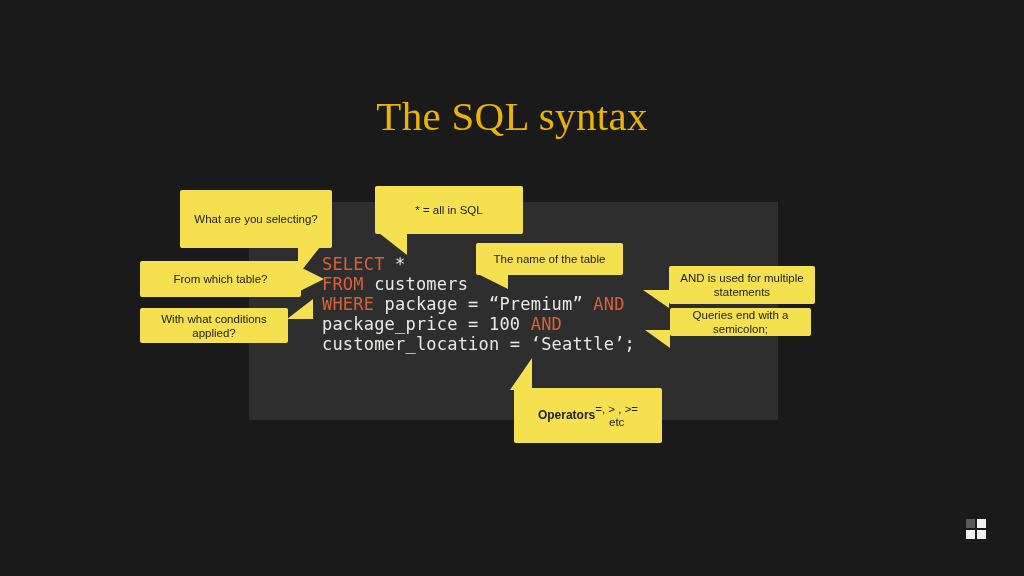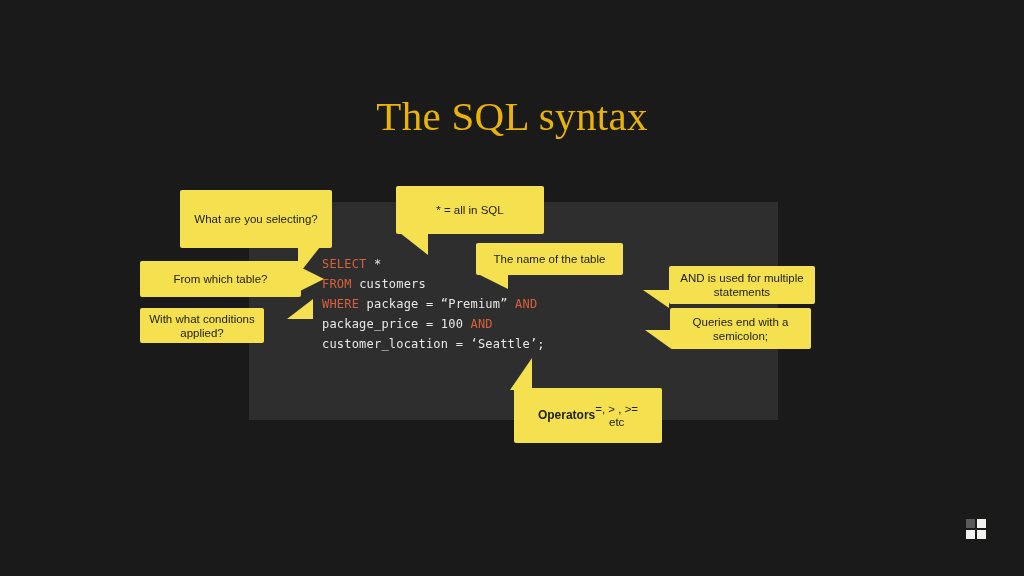--- a/index.html
+++ b/index.html
@@ -39,21 +39,21 @@
     top: 202px;
     width: 529px;
     height: 218px;
     background: #2e2e2e;
   }
   .code-block {
     position: absolute;
     left: 322px;
     top: 254px;
     font-family: "DejaVu Sans Mono", "Liberation Mono", monospace;
-    font-size: 12px;
+    font-size: 17px;
     line-height: 20px;
     white-space: pre;
     color: #e8e8e6;
     letter-spacing: 0.2px;
   }
   .code-line { white-space: pre; }
   .kw { color: #d9603b; }
   .tx { color: #e8e8e6; }
 
   
@@ -86,56 +86,56 @@
   }
 
   
   #co-selecting { left: 180px; top: 190px; width: 152px; height: 58px; text-align: center; }
   #co-selecting .tail {
     left: 118px; top: 57px;
     border-width: 0 0 28px 22px;
     border-color: transparent transparent transparent #f5e050;
   }
 
-  #co-star { left: 396px; top: 186px; width: 148px; height: 48px; }
+  #co-star { left: 375px; top: 186px; width: 148px; height: 48px; }
   #co-star .tail {
     left: 4px; top: 47px;
     border-width: 0 28px 22px 0;
     border-color: transparent #f5e050 transparent transparent;
   }
 
   #co-fromtable { left: 140px; top: 261px; width: 161px; height: 36px; }
   #co-fromtable .tail {
     left: 160px; top: 6px;
     border-width: 12px 0 12px 24px;
     border-color: transparent transparent transparent #f5e050;
   }
 
-  #co-conditions { left: 140px; top: 308px; width: 124px; height: 35px; }
+  #co-conditions { left: 140px; top: 308px; width: 148px; height: 35px; }
   #co-conditions .tail {
     left: 147px; top: -9px;
     border-width: 0 0 20px 26px;
     border-color: transparent transparent #f5e050 transparent;
   }
 
   #co-tablename { left: 476px; top: 243px; width: 147px; height: 32px; }
   #co-tablename .tail {
     left: 2px; top: 31px;
     border-width: 0 30px 15px 0;
     border-color: transparent #f5e050 transparent transparent;
   }
 
   #co-and { left: 669px; top: 266px; width: 146px; height: 38px; text-align: center; }
   #co-and .tail {
     left: -26px; top: 24px;
     border-width: 0 26px 18px 0;
     border-color: transparent #f5e050 transparent transparent;
   }
 
-  #co-semicolon { left: 670px; top: 308px; width: 141px; height: 41px; }
+  #co-semicolon { left: 670px; top: 308px; width: 141px; height: 28px; }
   #co-semicolon .tail {
     left: -25px; top: 22px;
     border-width: 0 25px 18px 0;
     border-color: transparent #f5e050 transparent transparent;
   }
 
   #co-operators {
     left: 514px; top: 388px; width: 148px; height: 55px;
     flex-direction: row;
     line-height: 13px;

